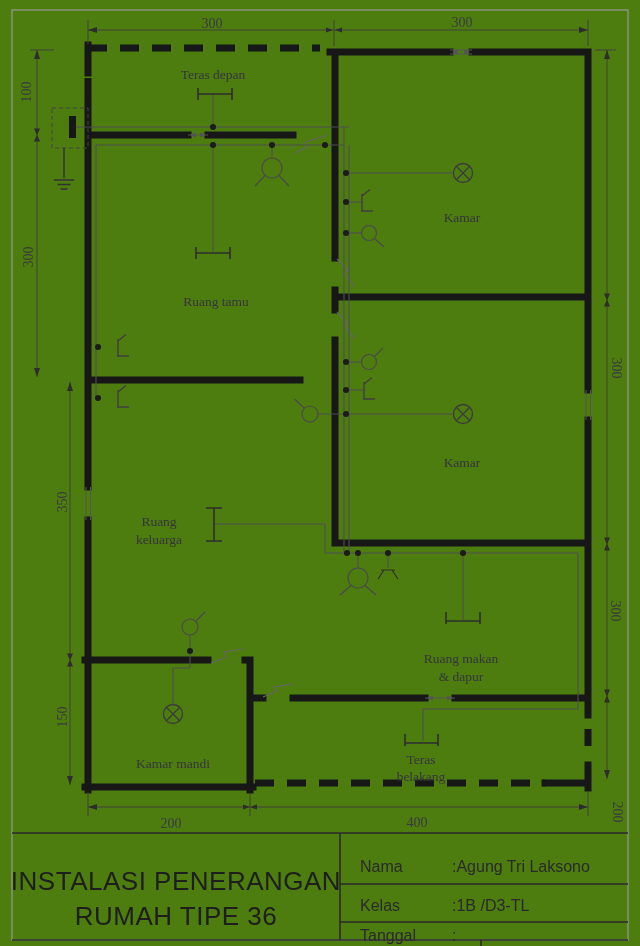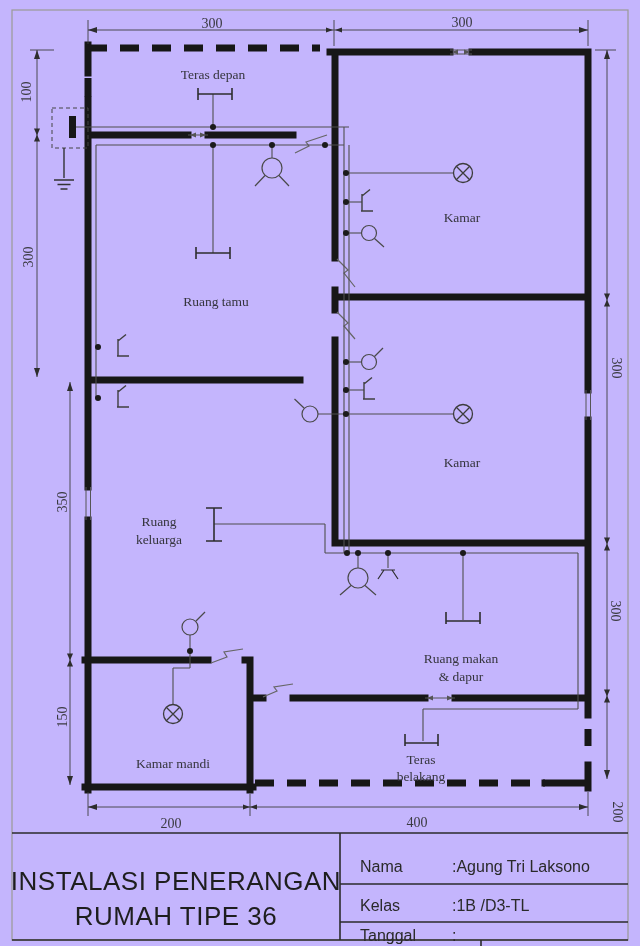--- a/index.html
+++ b/index.html
@@ -1,18 +1,18 @@
 <!DOCTYPE html>
 <html><head>
 <meta charset="utf-8">
 <style>
   html,body{margin:0;padding:0;background:#eceae6;}
   .page{
     position:relative;width:640px;height:946px;margin:0 auto;
-    background:#c4b5fd;overflow:hidden;
+    background:#4d7c0f;overflow:hidden;
     font-family:"Liberation Serif", serif;
   }
   svg{position:absolute;left:0;top:0;}
   text{fill:#35353d;}
   .room-label{font-size:13.5px;font-family:"Liberation Serif",serif;}
   .dim-label{font-size:14px;font-family:"Liberation Serif",serif;fill:#3a3a40;}
   .title-main{font-size:26px;font-family:"Liberation Sans",sans-serif;fill:#1e1e1e;letter-spacing:.5px;}
   .tb-text{font-size:16px;font-family:"Liberation Sans",sans-serif;fill:#2a2a2a;}
 </style>
 </head>

